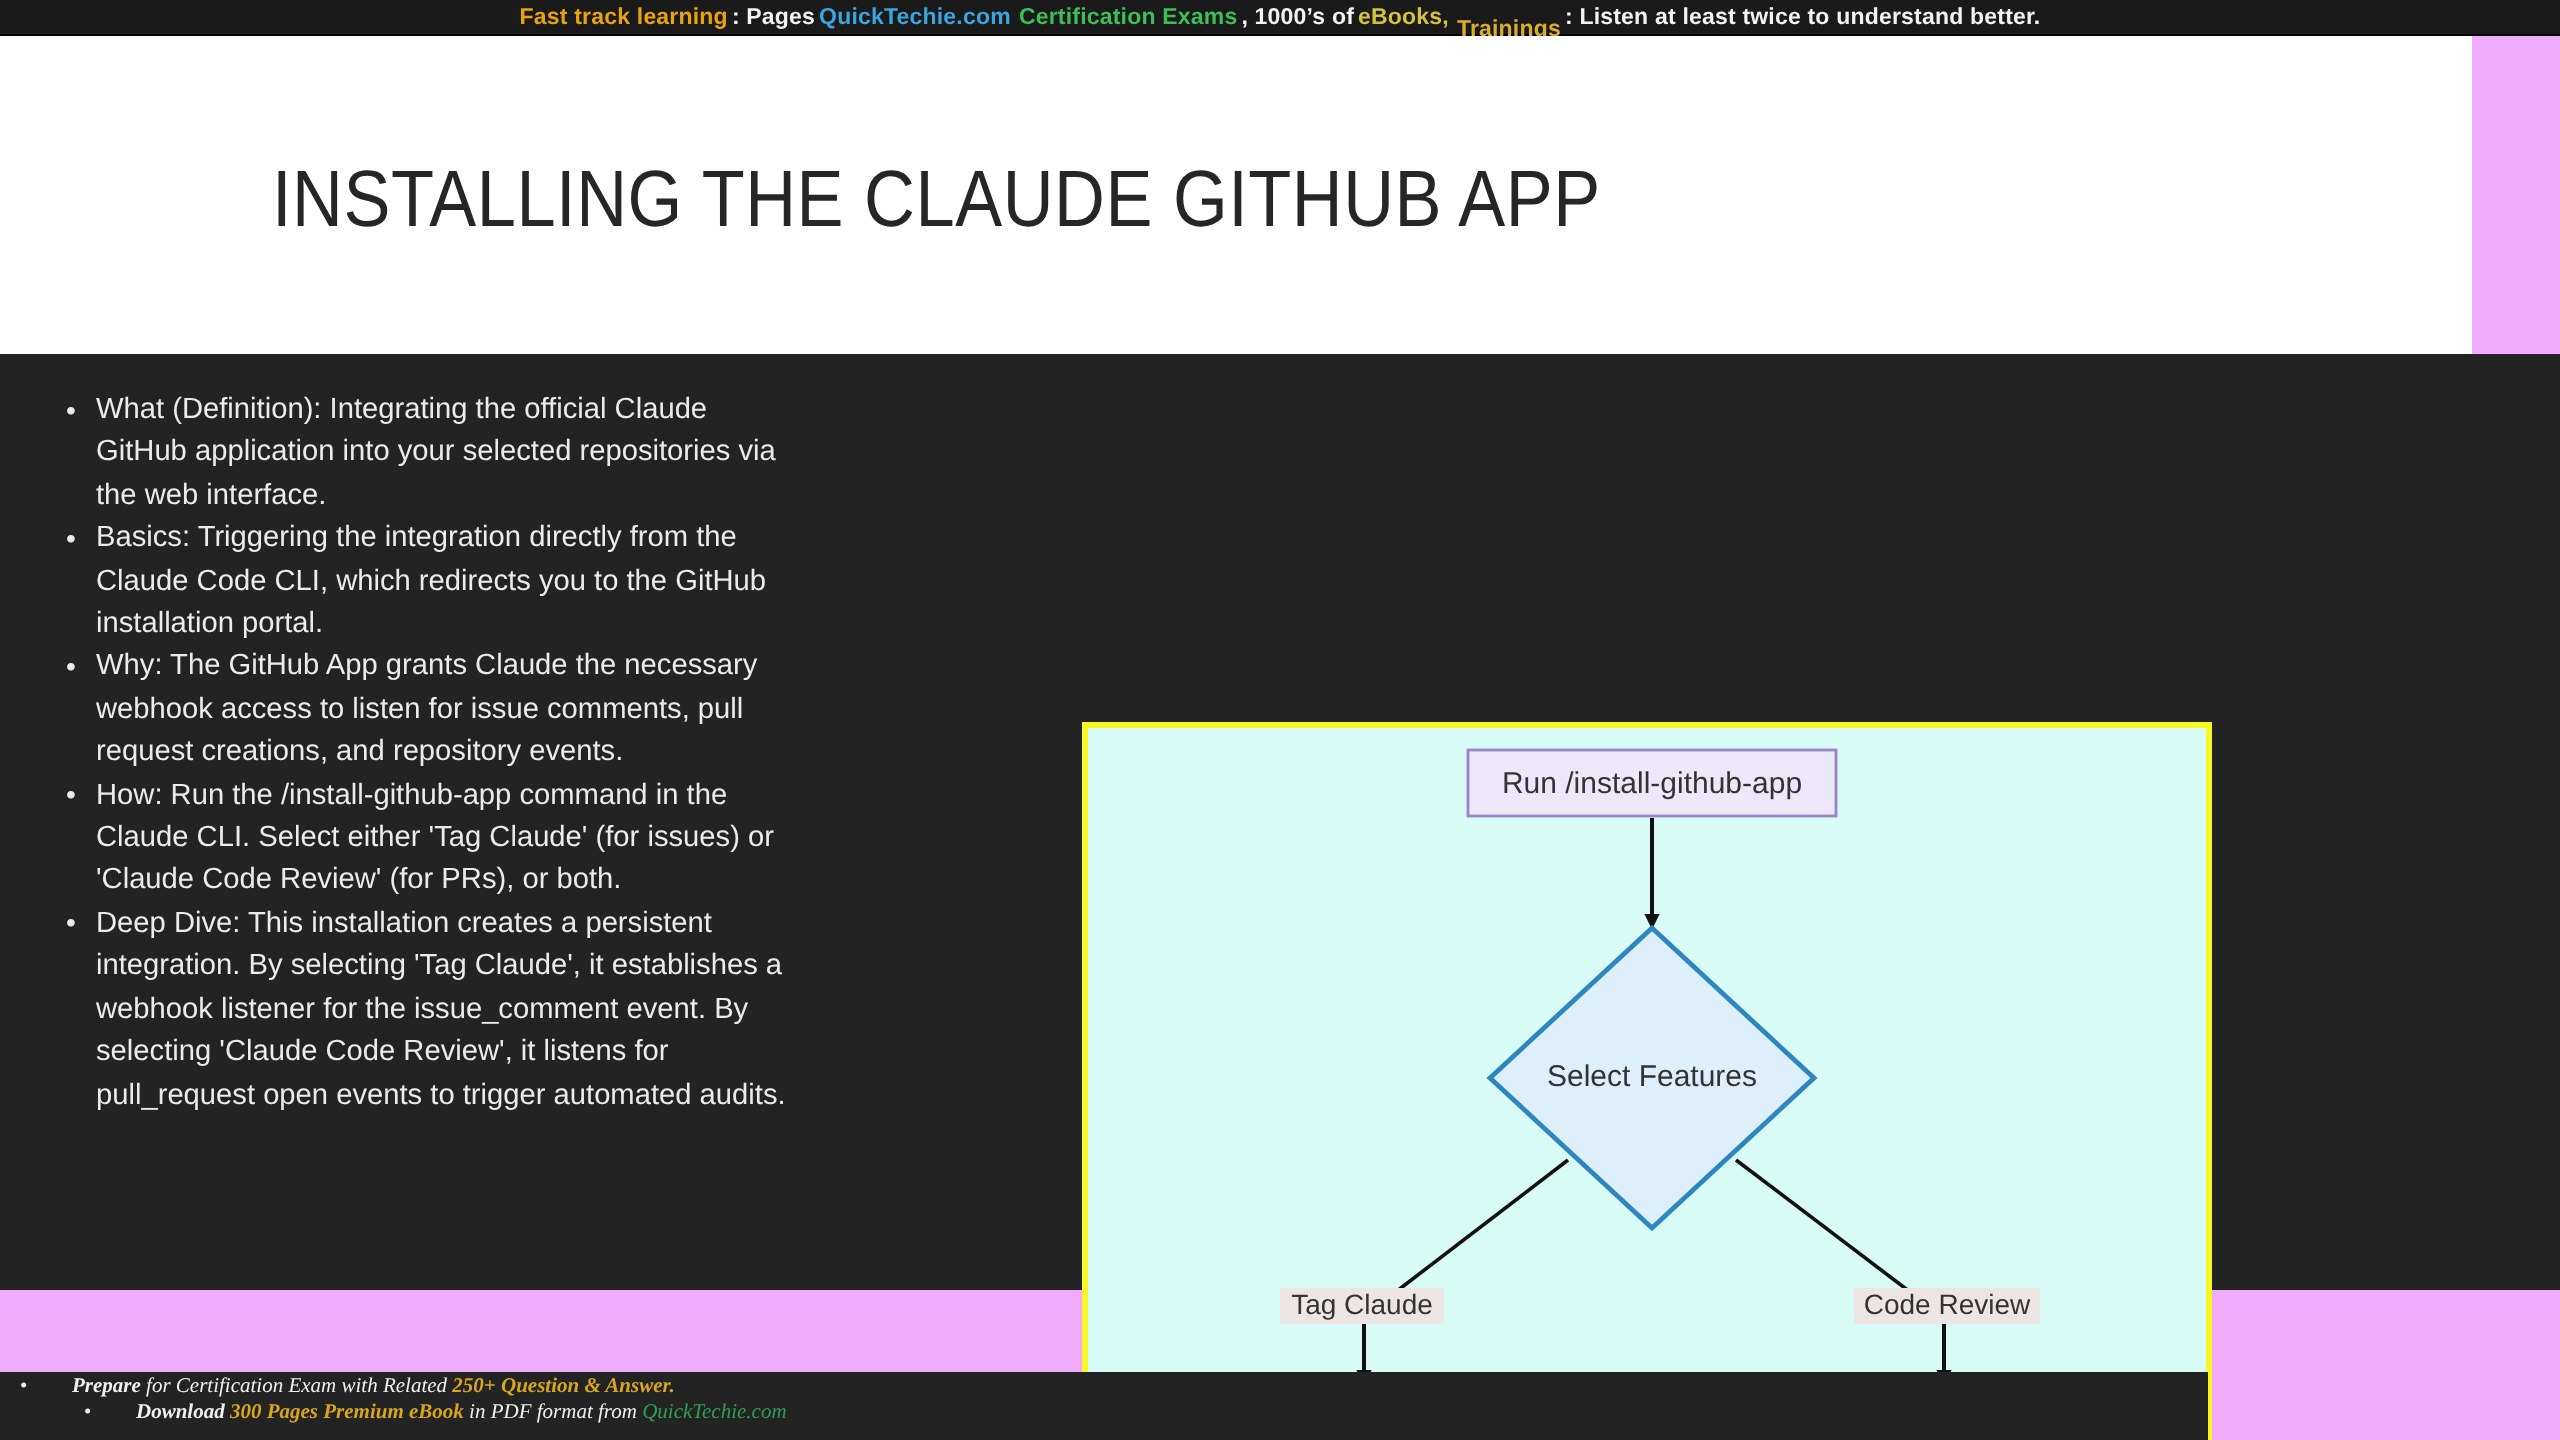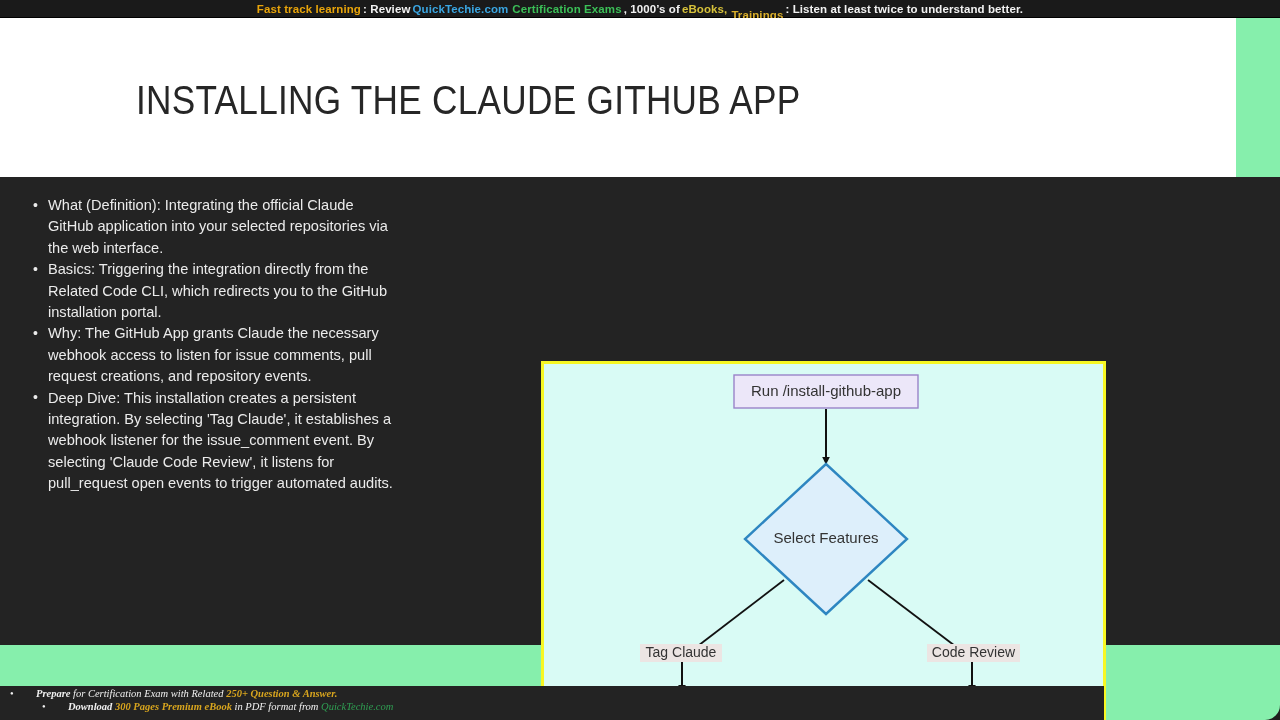--- a/index.html
+++ b/index.html
@@ -10,22 +10,21 @@
   body {
     width: 1280px;
     height: 720px;
     overflow: hidden;
     font-family: "Liberation Sans", sans-serif;
   }
   .slide {
     position: relative;
     width: 1280px;
     height: 720px;
-    background: #86efac;
-    border-radius: 15px;
+    background: #f0abfc;
   }
 
   
   .topbar {
     position: absolute;
     left: 0; top: 0;
     width: 1280px;
     height: 17px;
     background: #1a1a1a;
     border-bottom: 1px solid #000;
@@ -164,41 +163,42 @@
   .f-gold { color: #d8a51e; font-weight: bold; }
   .f-green { color: #2f9e52; }
 </style>
 </head>
 <body>
 
 <div class="slide">
 
   <div class="topbar">
     <span class="tb-gold">Fast track learning</span>
-      <span class="tb-white"> : Review </span>
+      <span class="tb-white"> : Pages </span>
       <span class="tb-blue">QuickTechie.com</span>
       <span class="tb-white">  </span>
       <span class="tb-green">Certification Exams</span>
       <span class="tb-white">, 1000’s of </span>
       <span class="tb-yellow">eBooks,</span>
       <span class="tb-white"> </span>
       <span class="tb-amber">Trainings</span>
       <span class="tb-white"> : Listen at least twice to understand better.</span>
   </div>
 
   <div class="title-band">
     <div class="slide-title">INSTALLING THE CLAUDE GITHUB APP</div>
   </div>
 
   <div class="body-area">
 
     <ul class="bullets">
       <li>What (Definition): Integrating the official Claude GitHub application into your selected repositories via the web interface.</li>
-      <li>Basics: Triggering the integration directly from the Related Code CLI, which redirects you to the GitHub installation portal.</li>
+      <li>Basics: Triggering the integration directly from the Claude Code CLI, which redirects you to the GitHub installation portal.</li>
       <li>Why: The GitHub App grants Claude the necessary webhook access to listen for issue comments, pull request creations, and repository events.</li>
+      <li>How: Run the /install-github-app command in the Claude CLI. Select either 'Tag Claude' (for issues) or 'Claude Code Review' (for PRs), or both.</li>
       <li>Deep Dive: This installation creates a persistent integration. By selecting 'Tag Claude', it establishes a webhook listener for the issue_comment event. By selecting 'Claude Code Review', it listens for pull_request open events to trigger automated audits.</li>
     </ul>
 
     <div class="diagram-frame">
       <svg width="559" height="453" viewBox="0 0 559 453" xmlns="http://www.w3.org/2000/svg">
         <defs>
           <marker id="arrowhead" markerWidth="9" markerHeight="9" refX="7.2" refY="4.5" orient="auto" markerUnits="userSpaceOnUse">
             <path d="M0,0.6 L8,4.5 L0,8.4 Z" fill="#111111"></path>
           </marker>
         </defs>

